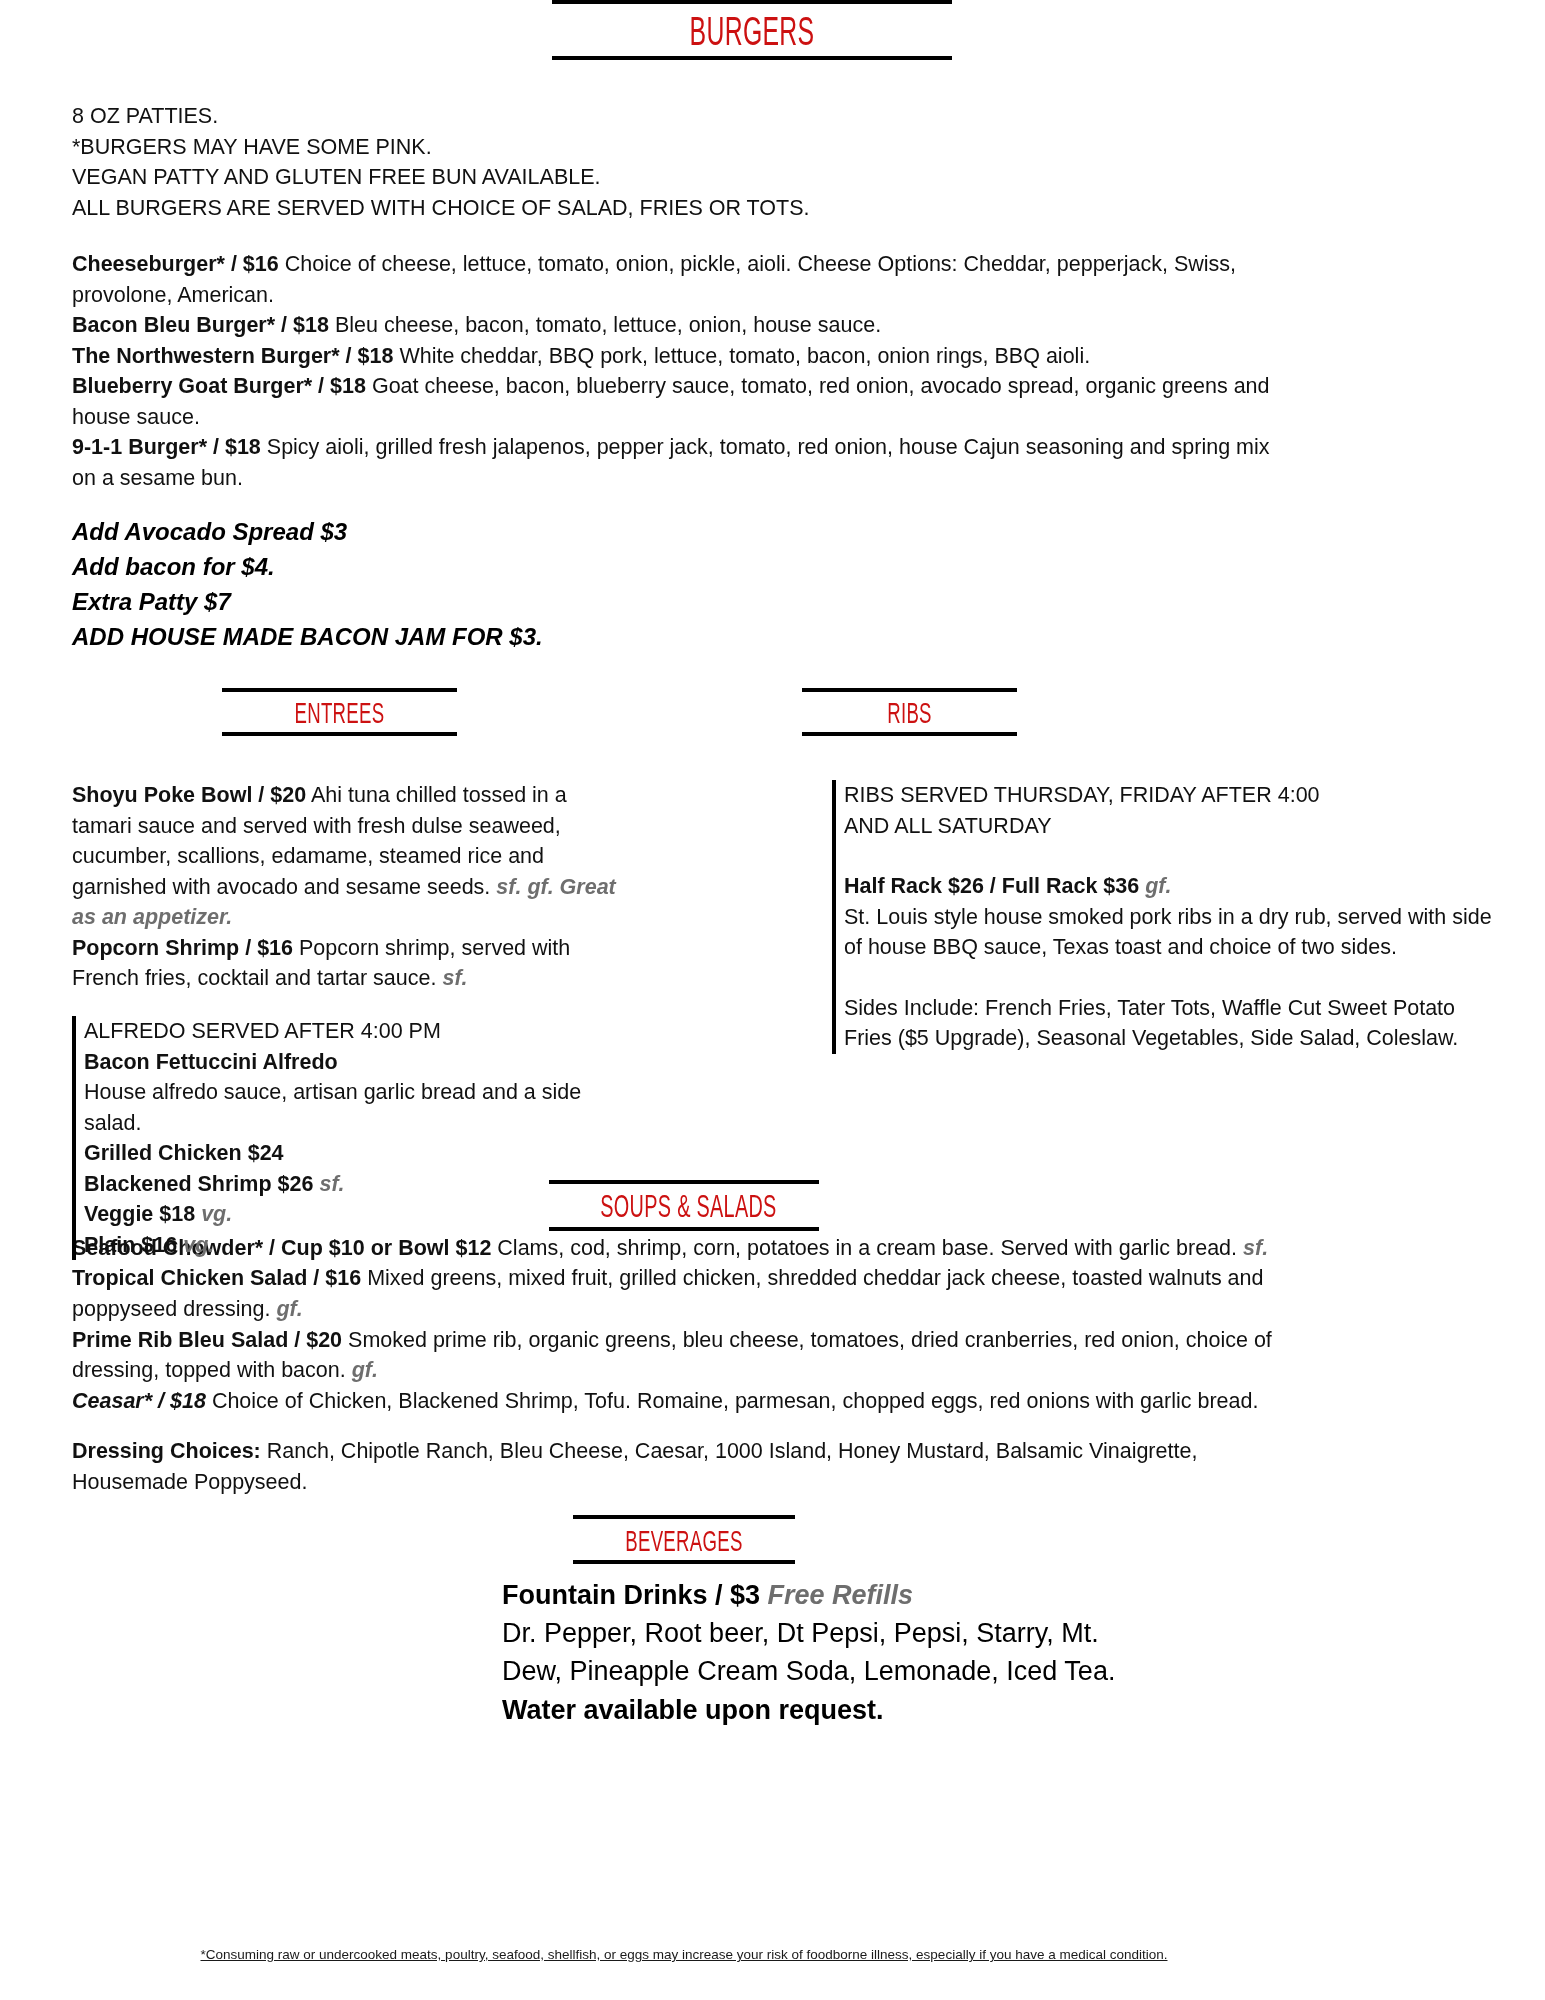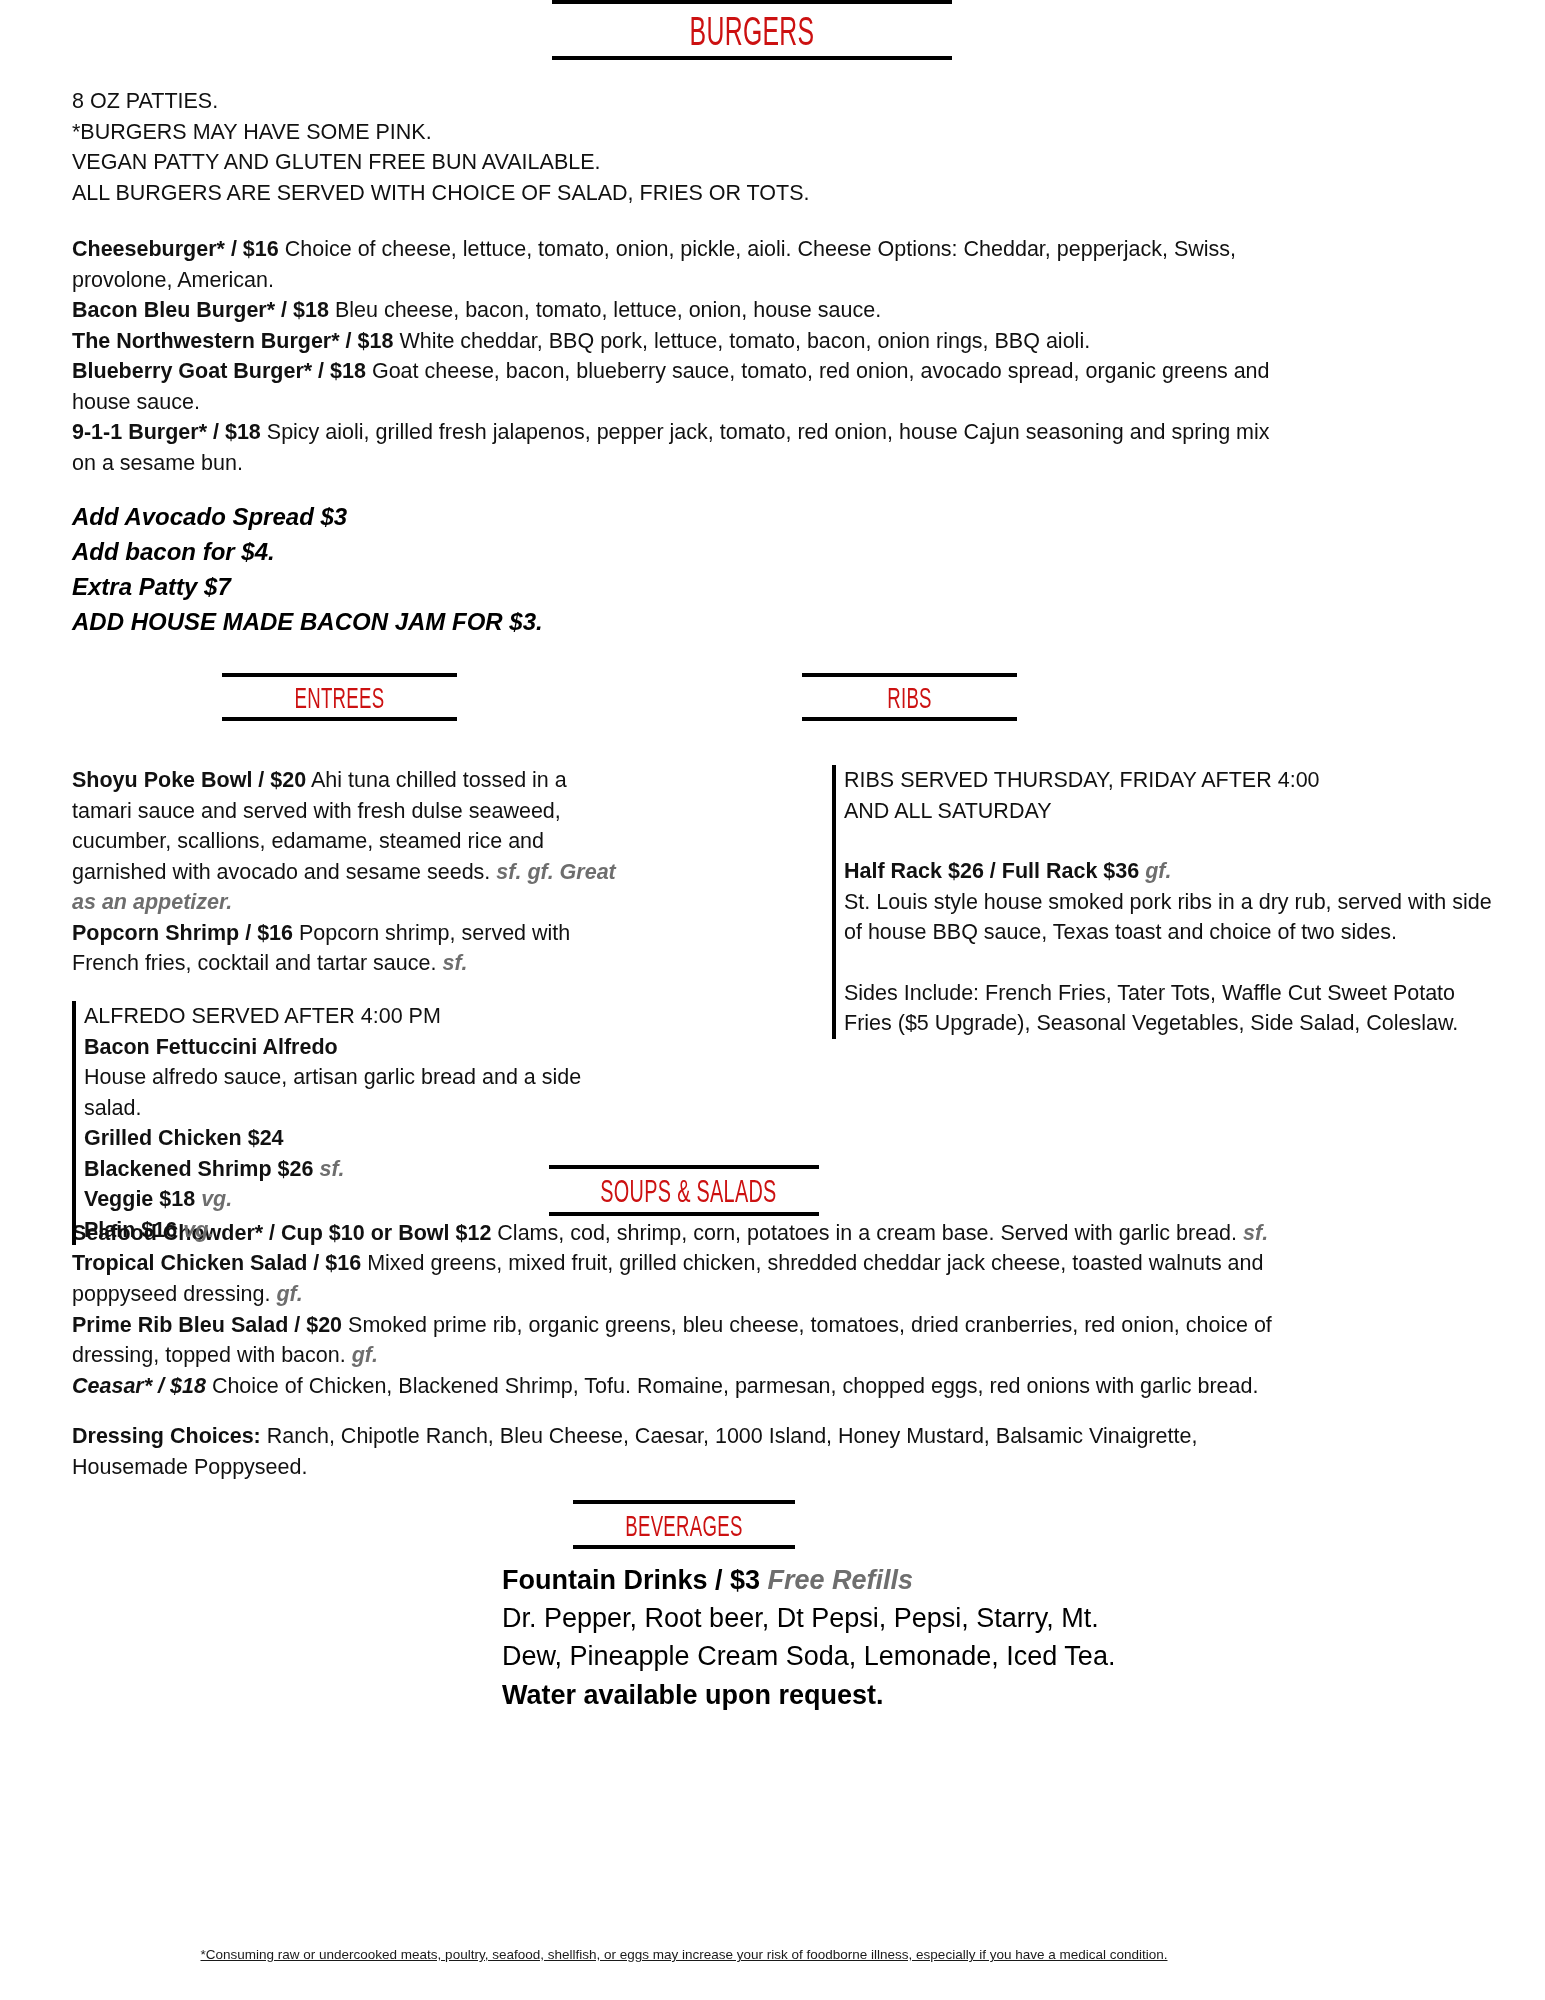--- a/index.html
+++ b/index.html
@@ -66,21 +66,21 @@
   .head-bev .sec-title { font-size: 30px; padding: 6px 0 3px; }
 
   
   .body-txt {
     font-family: "Liberation Sans", sans-serif;
     font-size: 21.5px;
     line-height: 1.42;
     color: #111;
   }
   .intro {
-    margin-top: 26px;
+    margin-top: 41px;
   }
   .intro div { white-space: nowrap; }
 
   .items {
     margin-top: 26px;
   }
   .item {
     margin: 0;
   }
   b.nm { font-weight: bold; }

